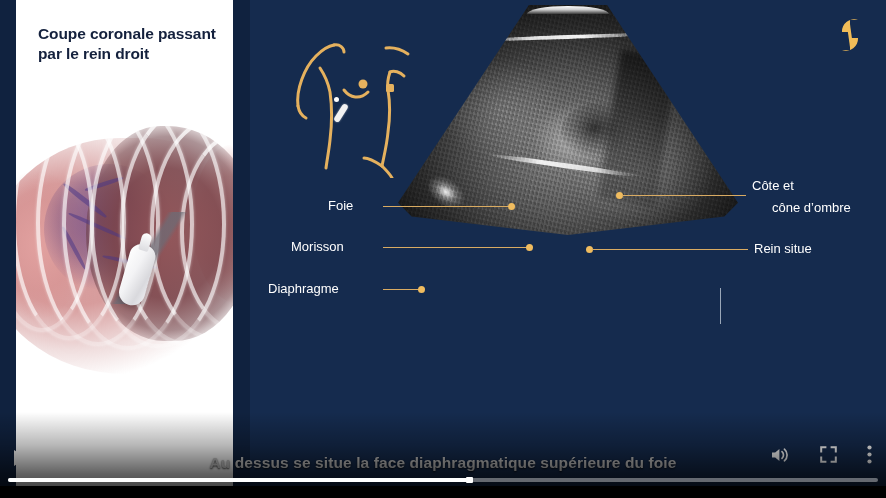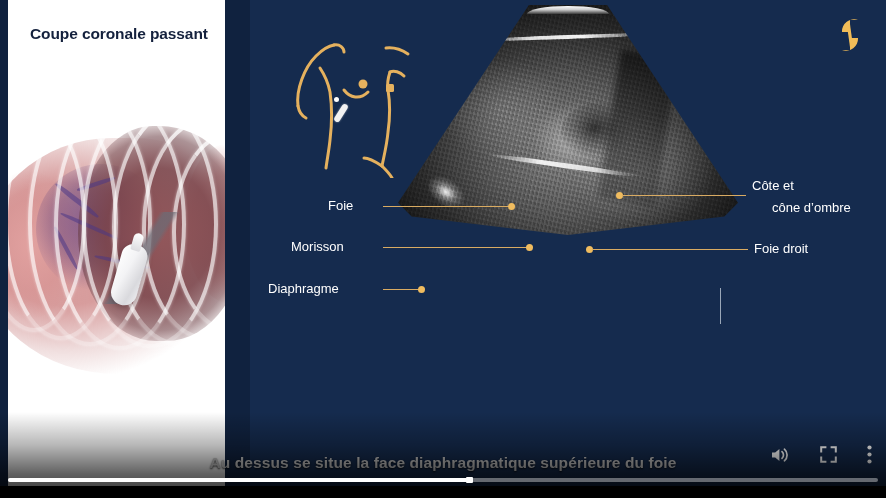--- a/index.html
+++ b/index.html
@@ -17,21 +17,21 @@
     width: 886px;
     height: 498px;
     overflow: hidden;
     background: #10223f;
     user-select: none;
   }
 
   
   .left-panel {
     position: absolute;
-    left: 8px; top: 0;
+    left: 16px; top: 0;
     width: 217px;
     height: 498px;
     background: #ffffff;
     overflow: hidden;
   }
   .title-block {
     position: absolute;
     left: 22px;
     top: 24px;
     width: 210px;
@@ -364,20 +364,21 @@
 </style>
 </head>
 <body>
 
 <div class="player">
 
   <div class="left-panel">
 
     <div class="title-block">
       <div class="line">Coupe coronale passant</div>
+      <div class="line">par le rein droit</div>
     </div>
 
     <div class="anatomy">
       <div class="an-layer torso-base"></div>
       <div class="an-layer organ-pink-l"></div>
       <div class="an-layer organ-pink-r"></div>
       <div class="an-layer lung-purple"></div>
       <div class="an-layer liver"></div>
 
       <div class="vessel" style="left:52px;top:78px;width:54px;height:5px;transform:rotate(38deg);"></div>
@@ -467,21 +468,21 @@
     <div class="callout">
       <div class="dot" style="left:366px; top:192px;"></div>
       <div class="leader" style="left:372px; top:195px; width:124px;"></div>
       <div class="lbl" style="left:502px; top:176px;">Côte et</div>
       <div class="lbl" style="left:502px; top:198px;margin-left:20px;">cône d’ombre</div>
     </div>
 
     <div class="callout">
       <div class="dot" style="left:336px; top:246px;"></div>
       <div class="leader" style="left:342px; top:249px; width:156px;"></div>
-      <div class="lbl" style="left:504px; top:239px;">Foie droit</div>
+      <div class="lbl" style="left:504px; top:239px;">Rein situe</div>
     </div>
 
     <div class="leader" style="position:absolute;left:470px;top:288px;width:1px;height:36px;background:#9aa7b8;"></div>
   </div>
 
   <div class="subtitle">Au dessus se situe la face diaphragmatique supérieure du foie</div>
 
   <div class="control-bar"></div>
 
   <div class="ctl-row">

